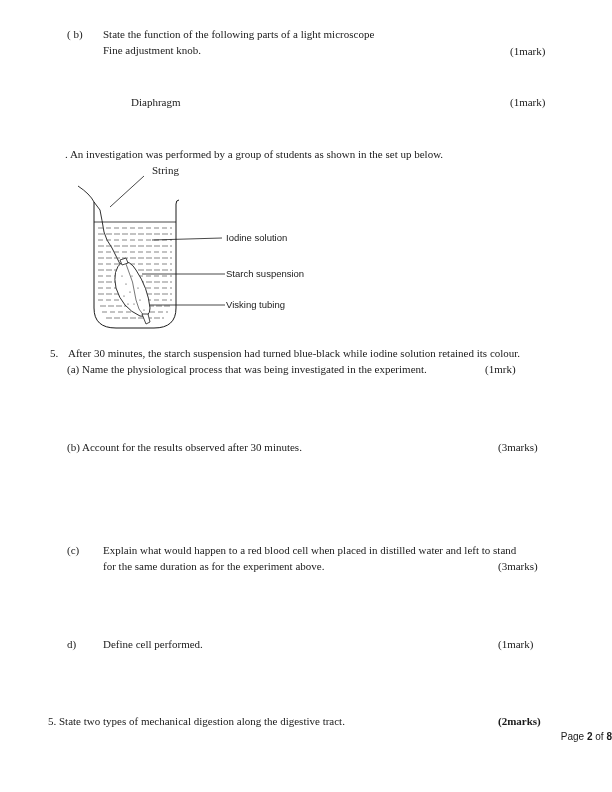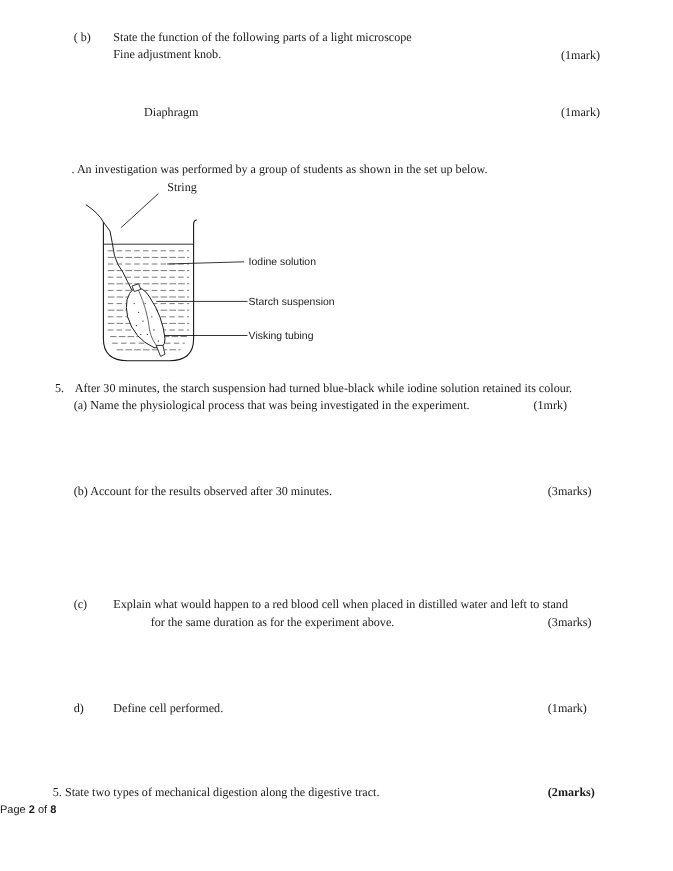--- a/index.html
+++ b/index.html
@@ -1,21 +1,21 @@
 <!DOCTYPE html>
 <html><head>
 <meta charset="utf-8">
 <style>
   html, body { margin: 0; padding: 0; background: #ffffff; }
   body { width: 612px; height: 792px; position: relative; overflow: hidden;
          font-family: "Liberation Serif", serif; color: #1a1a1a; font-size: 11px; }
   .abs { position: absolute; white-space: nowrap; line-height: 13px; }
   .mark { position: absolute; white-space: nowrap; line-height: 13px; }
   .footer { position: absolute; font-family: "Liberation Sans", sans-serif; font-size: 10px;
-            left: 0; width: 612px; text-align: left; top: 731px; }
+            left: 0; width: 612px; text-align: right; top: 731px; }
   .footer b { font-weight: bold; }
   .diag-label { font-family: "Liberation Sans", sans-serif; font-size: 9.5px; fill: #1a1a1a; }
   .diag-serif { font-family: "Liberation Serif", serif; font-size: 11px; fill: #1a1a1a; }
 </style>
 </head>
 <body>
 
 <div class="abs" style="left:67px; top:28px;">( b)</div>
 <div class="abs" style="left:103px; top:28px;">State the function of the following parts of a light microscope</div>
 <div class="abs" style="left:103px; top:44px;">Fine adjustment knob.</div>
@@ -86,21 +86,21 @@
 <div class="abs" style="left:50px; top:347px;">5.</div>
 <div class="abs" style="left:68px; top:347px;">After 30 minutes, the starch suspension had turned blue-black while iodine solution retained its colour.</div>
 <div class="abs" style="left:67px; top:363px;">(a) Name the physiological process that was being investigated in the experiment.</div>
 <div class="mark" style="left:485px; top:363px;">(1mrk)</div>
 
 <div class="abs" style="left:67px; top:441px;">(b) Account for the results observed after 30 minutes.</div>
 <div class="mark" style="left:498px; top:441px;">(3marks)</div>
 
 <div class="abs" style="left:67px; top:544px;">(c)</div>
 <div class="abs" style="left:103px; top:544px;">Explain what would happen to a red blood cell when placed in distilled water and left to stand</div>
-<div class="abs" style="left:103px; top:560px;margin-left:34px;">for the same duration as for the experiment above.</div>
+<div class="abs" style="left:103px; top:560px;">for the same duration as for the experiment above.</div>
 <div class="mark" style="left:498px; top:560px;">(3marks)</div>
 
 <div class="abs" style="left:67px; top:638px;">d)</div>
 <div class="abs" style="left:103px; top:638px;">Define cell performed.</div>
 <div class="mark" style="left:498px; top:638px;">(1mark)</div>
 
 <div class="abs" style="left:48px; top:715px;">5. State two types of mechanical digestion along the digestive tract.</div>
 <div class="mark" style="left:498px; top:715px;font-weight:bold;">(2marks)</div>
 
 <div class="footer">

